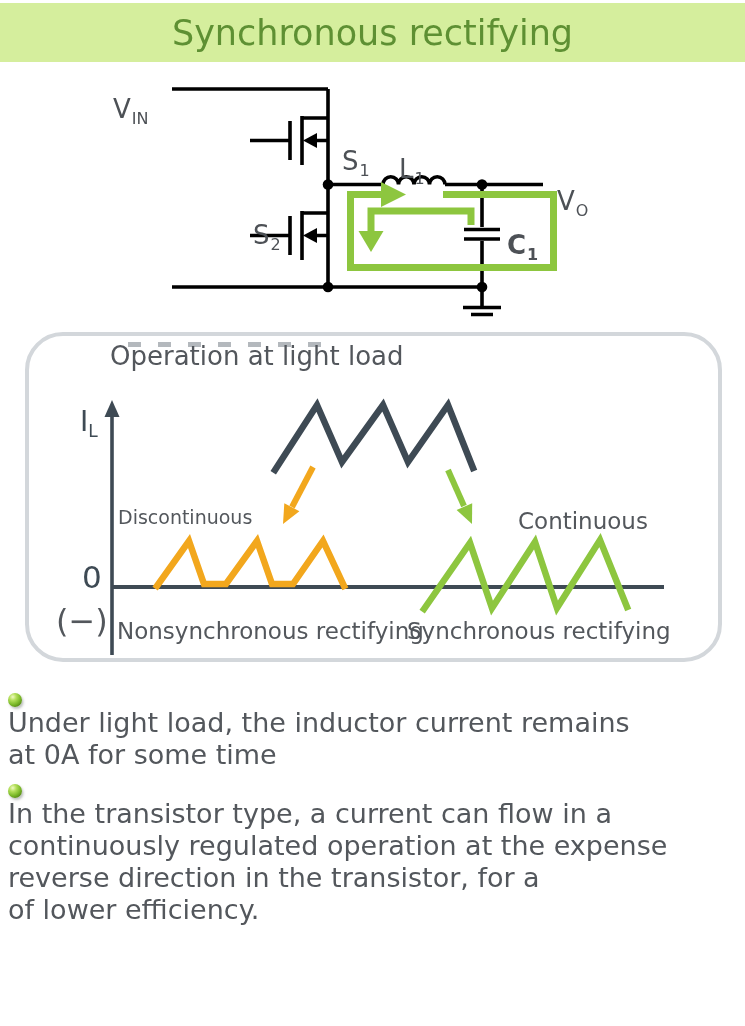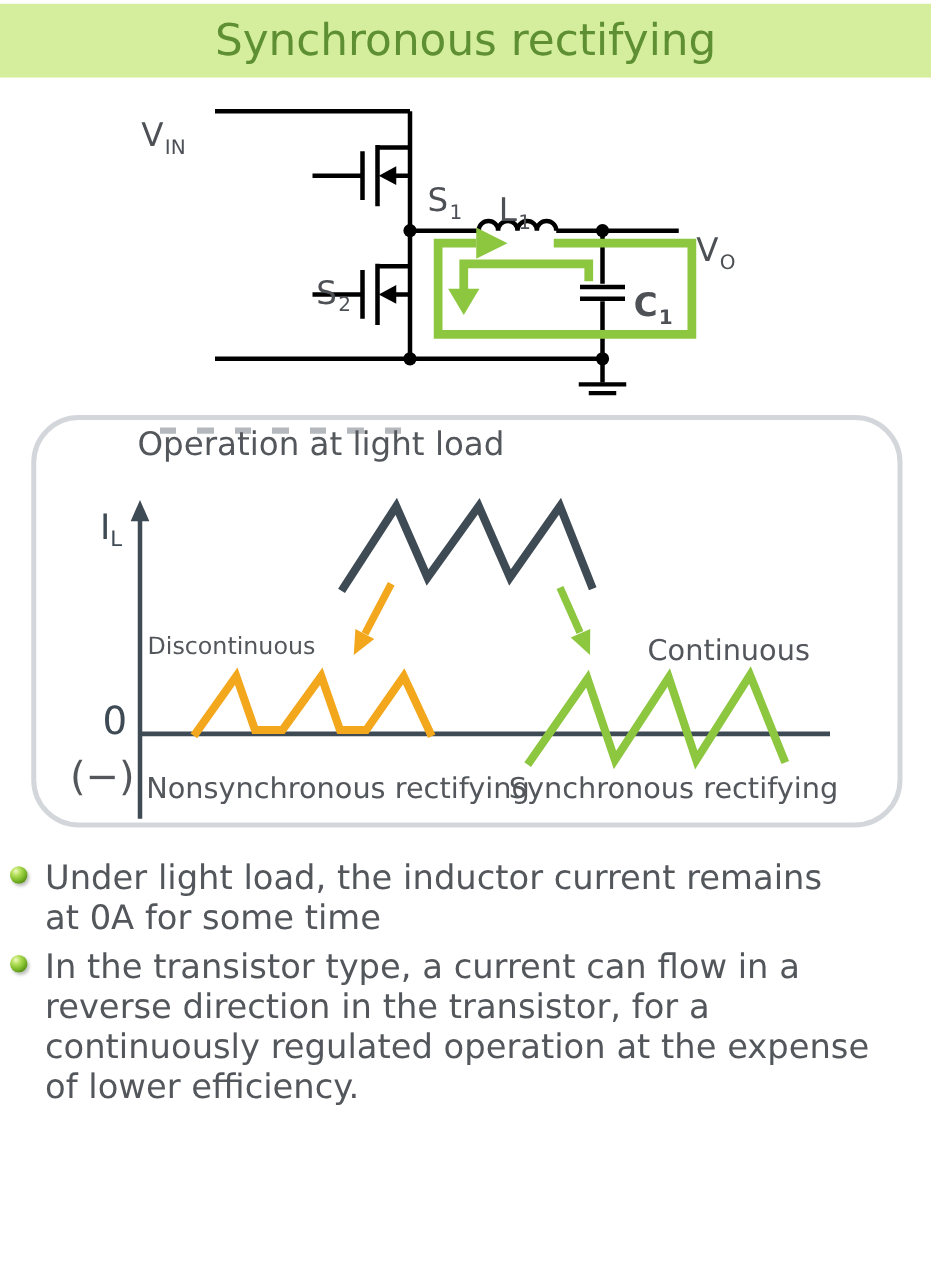--- a/index.html
+++ b/index.html
@@ -43,21 +43,21 @@
   #g-il{left:80px;top:407px;font-size:28px;color:#3e4a54;}
   #g-il .sub{font-size:17px;position:relative;top:6px;}
   #g-zero{left:82px;top:560px;font-size:31px;color:#3e4a54;}
   #g-neg{left:56px;top:604px;font-size:32px;color:#53575c;}
   #g-disc{left:118px;top:507px;font-size:19px;}
   #g-cont{left:518px;top:509px;font-size:23px;}
   #g-nonsync{left:117px;top:619px;font-size:23px;}
   #g-sync{left:407px;top:619px;font-size:23px;}
   
   .bullets{position:absolute;left:8px;top:687px;width:735px;z-index:4;}
-  .bullet{display:flex;margin-bottom:7px;}
+  .bullet{display:flex;margin-bottom:7px;flex-direction:column;}
   .ball{
     width:14px;height:14px;border-radius:50%;flex:none;margin:6px 14px 0 0;
     background:radial-gradient(circle at 34% 28%,#f0f9c4 0%,#b5e05c 25%,#7dbb2a 55%,#4d7d12 85%,#3f6a0e 100%);
     box-shadow:1.5px 2px 2.5px rgba(110,120,110,.45);
   }
   .blines div{font-size:27px;line-height:32px;white-space:nowrap;color:#53575c;}
 </style>
 </head>
 <body>
 
@@ -143,18 +143,18 @@
     <span class="ball"></span>
     <div class="blines">
       <div>Under light load, the inductor current remains</div>
       <div>at 0A for some time</div>
     </div>
   </div>
   <div class="bullet">
     <span class="ball"></span>
     <div class="blines">
       <div>In the transistor type, a current can flow in a</div>
+      <div>continuously regulated operation at the expense</div>
       <div>reverse direction in the transistor, for a</div>
-      <div>continuously regulated operation at the expense</div>
       <div>of lower efficiency.</div>
     </div>
   </div>
 </div>
 
 </body></html>

